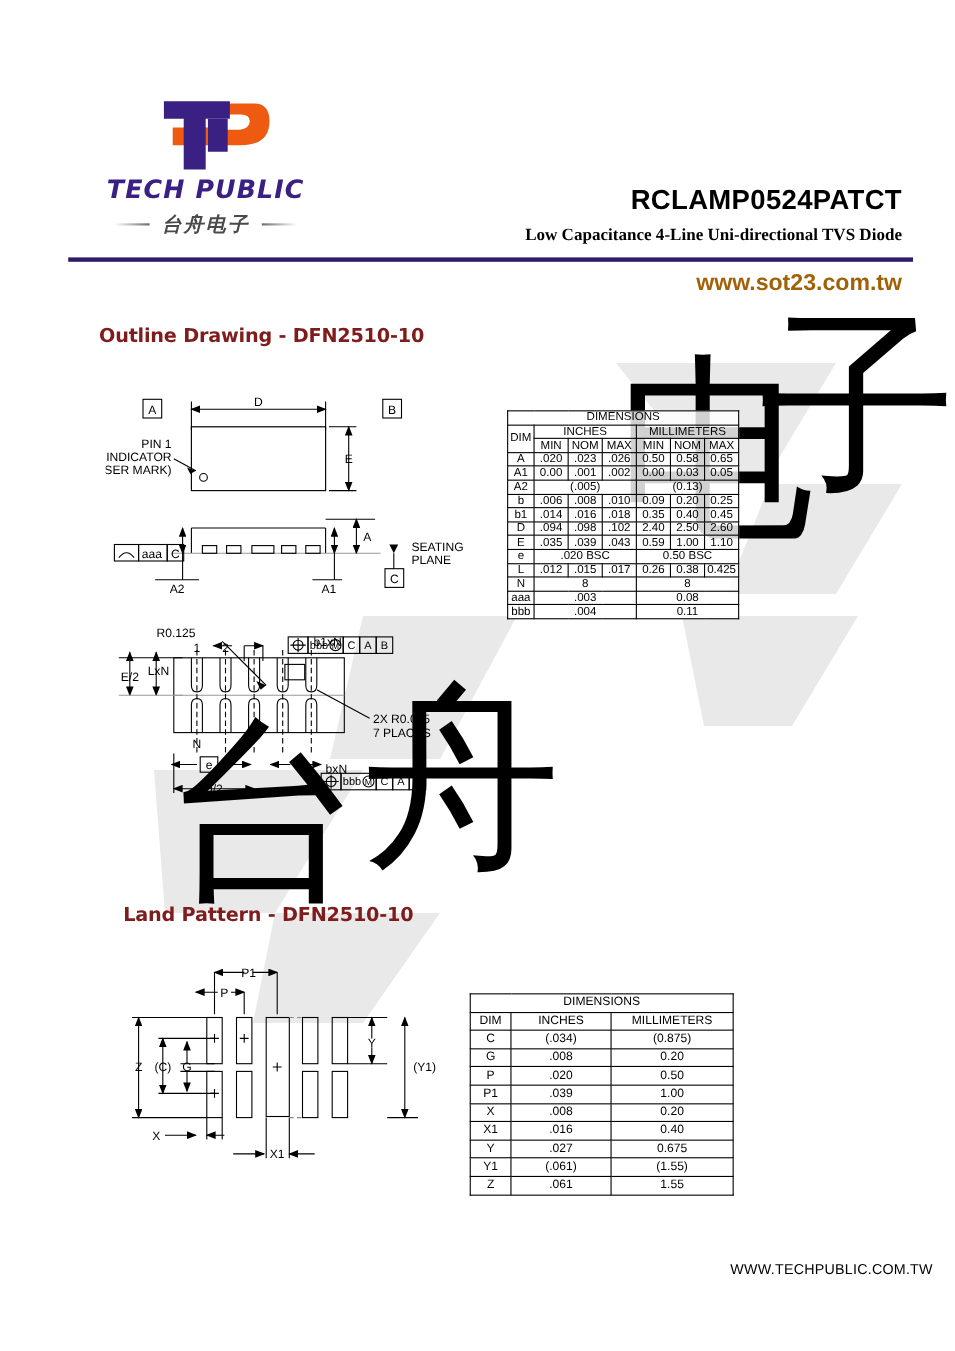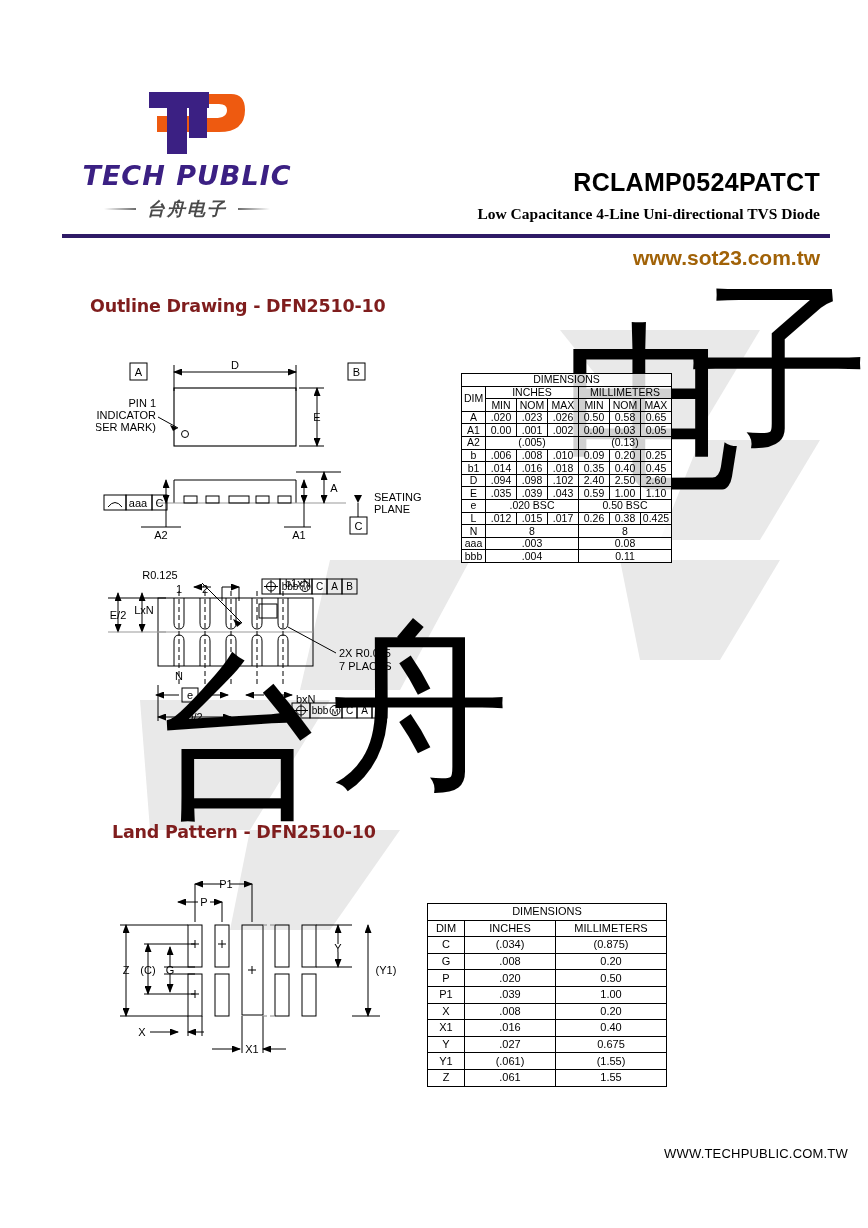--- a/index.html
+++ b/index.html
@@ -43,21 +43,21 @@
   .logo-mark {
     width: 120px;
     height: 68px;
     margin: 0 auto;
     position: relative;
   }
   .logo-name {
     font-family: "DejaVu Sans", sans-serif;
     font-weight: bold;
     font-style: italic;
-    font-size: 27px;
+    font-size: 23px;
     letter-spacing: 1px;
     color: #3b2083;
     margin-top: 4px;
   }
   .logo-cn-wrap {
     margin-top: 6px;
     display: flex;
     align-items: center;
     justify-content: center;
     gap: 11px;

